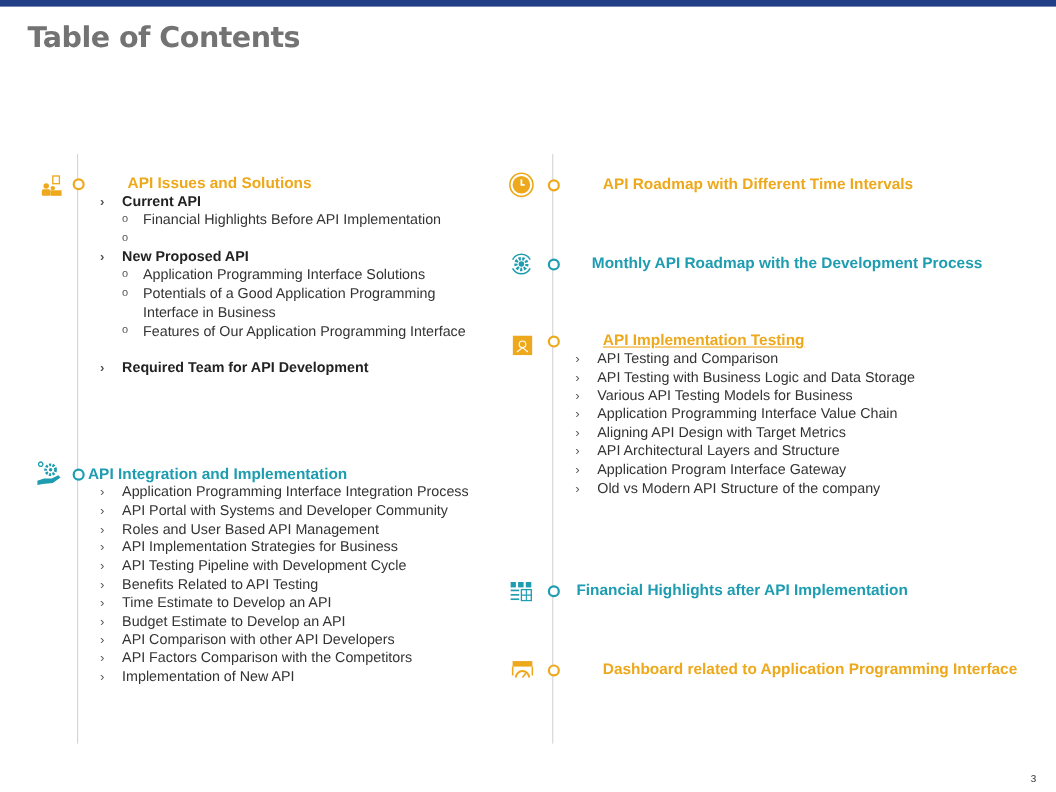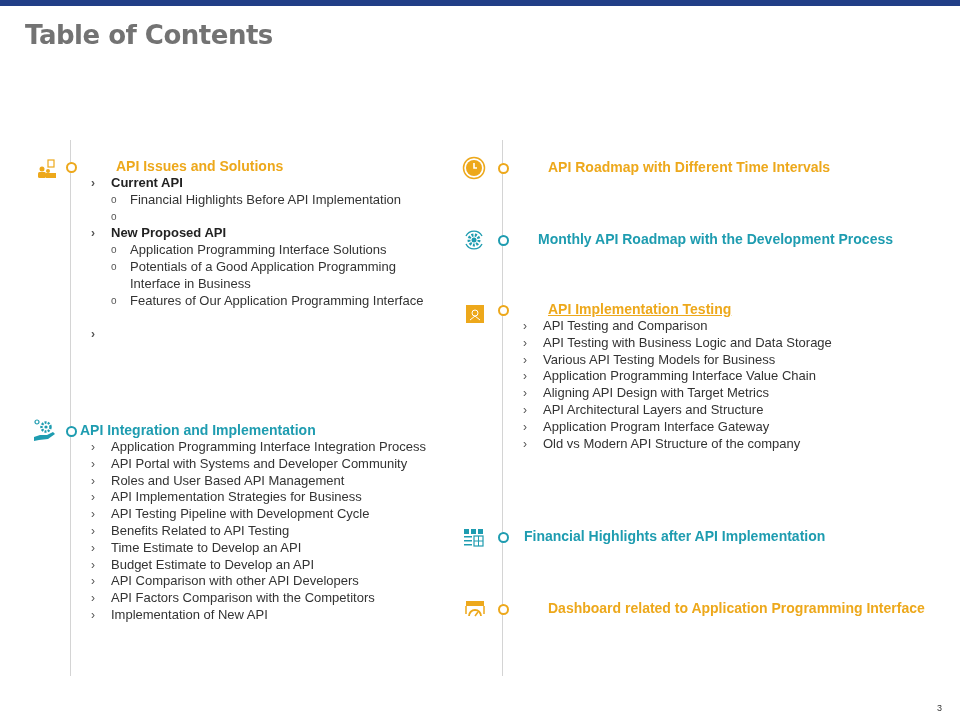--- a/index.html
+++ b/index.html
@@ -46,21 +46,21 @@
 <div class="list" style="left:91px; top:175px; width:345px;">
   <div class="item bold"><span class="mk">›</span><span>Current API</span></div>
   <div class="sub"><span class="mk">o</span><span>Financial Highlights Before API Implementation</span></div>
   <div class="sub"><span class="mk">o</span></div>
   <div class="gap"></div>
   <div class="item bold"><span class="mk">›</span><span>New Proposed API</span></div>
   <div class="sub"><span class="mk">o</span><span>Application Programming Interface Solutions</span></div>
   <div class="sub"><span class="mk">o</span><span>Potentials of a Good Application Programming Interface in Business</span></div>
   <div class="sub"><span class="mk">o</span><span>Features of Our Application Programming Interface</span></div>
   <div class="gap"></div>
-  <div class="item bold"><span class="mk">›</span></div>
+  <div class="item bold"><span class="mk">›</span><span>Required Team for API Development</span></div>
 </div>
 
 <div class="icon" style="left:33px; top:419px;">
   <svg width="24" height="24" viewBox="0 0 24 24">
     <circle cx="4" cy="3" r="2" fill="none" stroke="#1e9cb0" stroke-width="1.2"></circle>
     <circle cx="13" cy="8" r="4.5" fill="none" stroke="#1e9cb0" stroke-width="2.5" stroke-dasharray="2 1.2"></circle>
     <circle cx="13" cy="8" r="1.6" fill="#1e9cb0"></circle>
     <path d="M1 18 L7 16 L14 16 L20 13 L22 15 L15 20 L6 21 L1 22 Z" fill="#1e9cb0"></path>
   </svg>
 </div>

